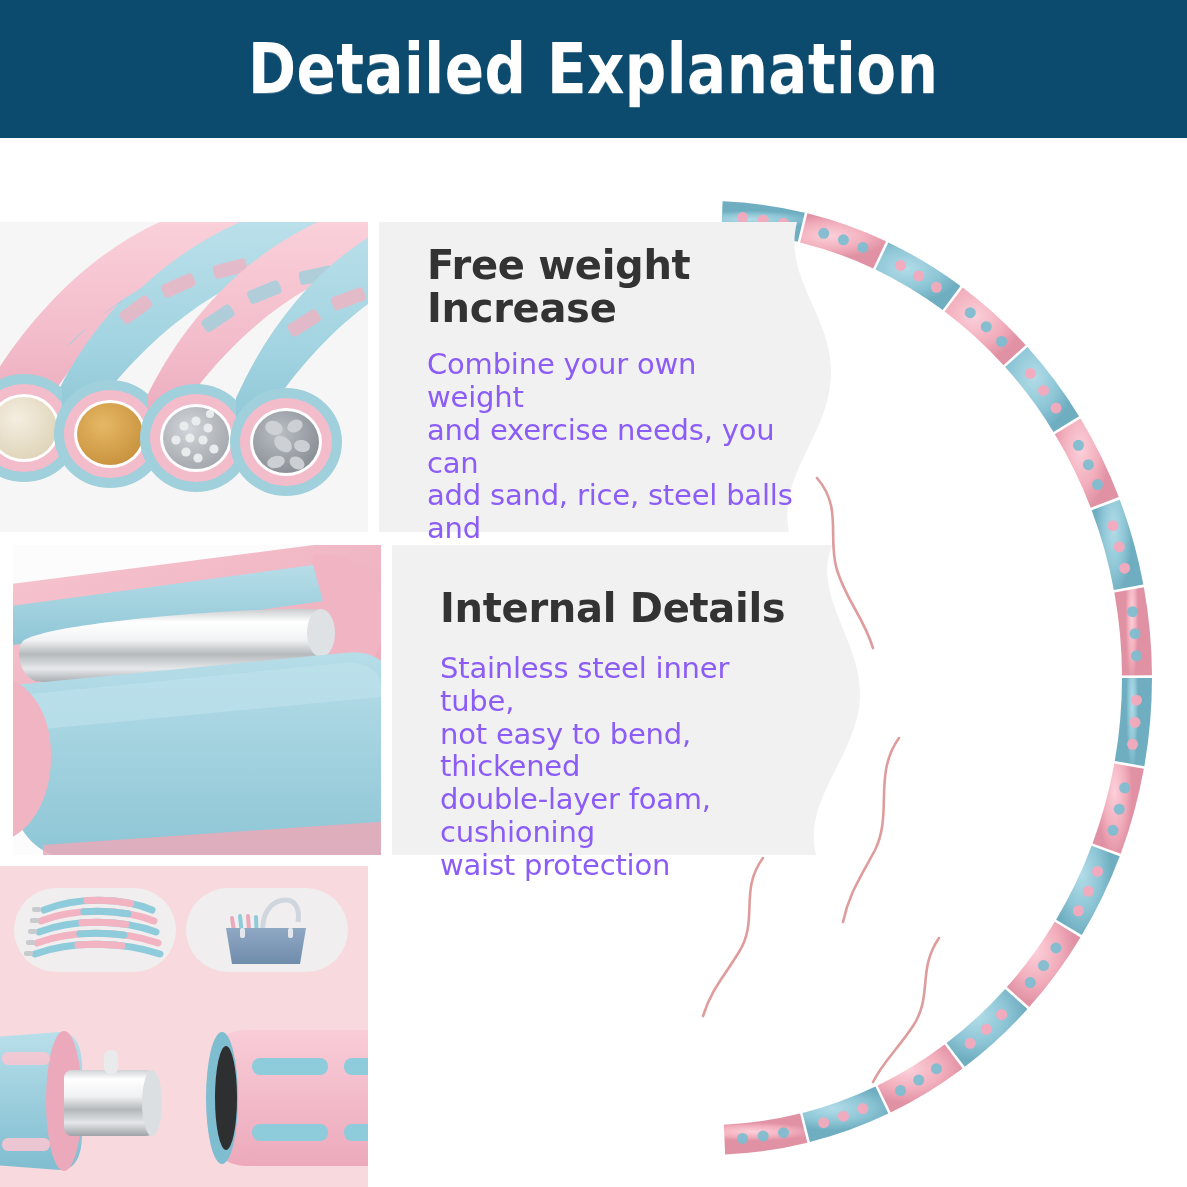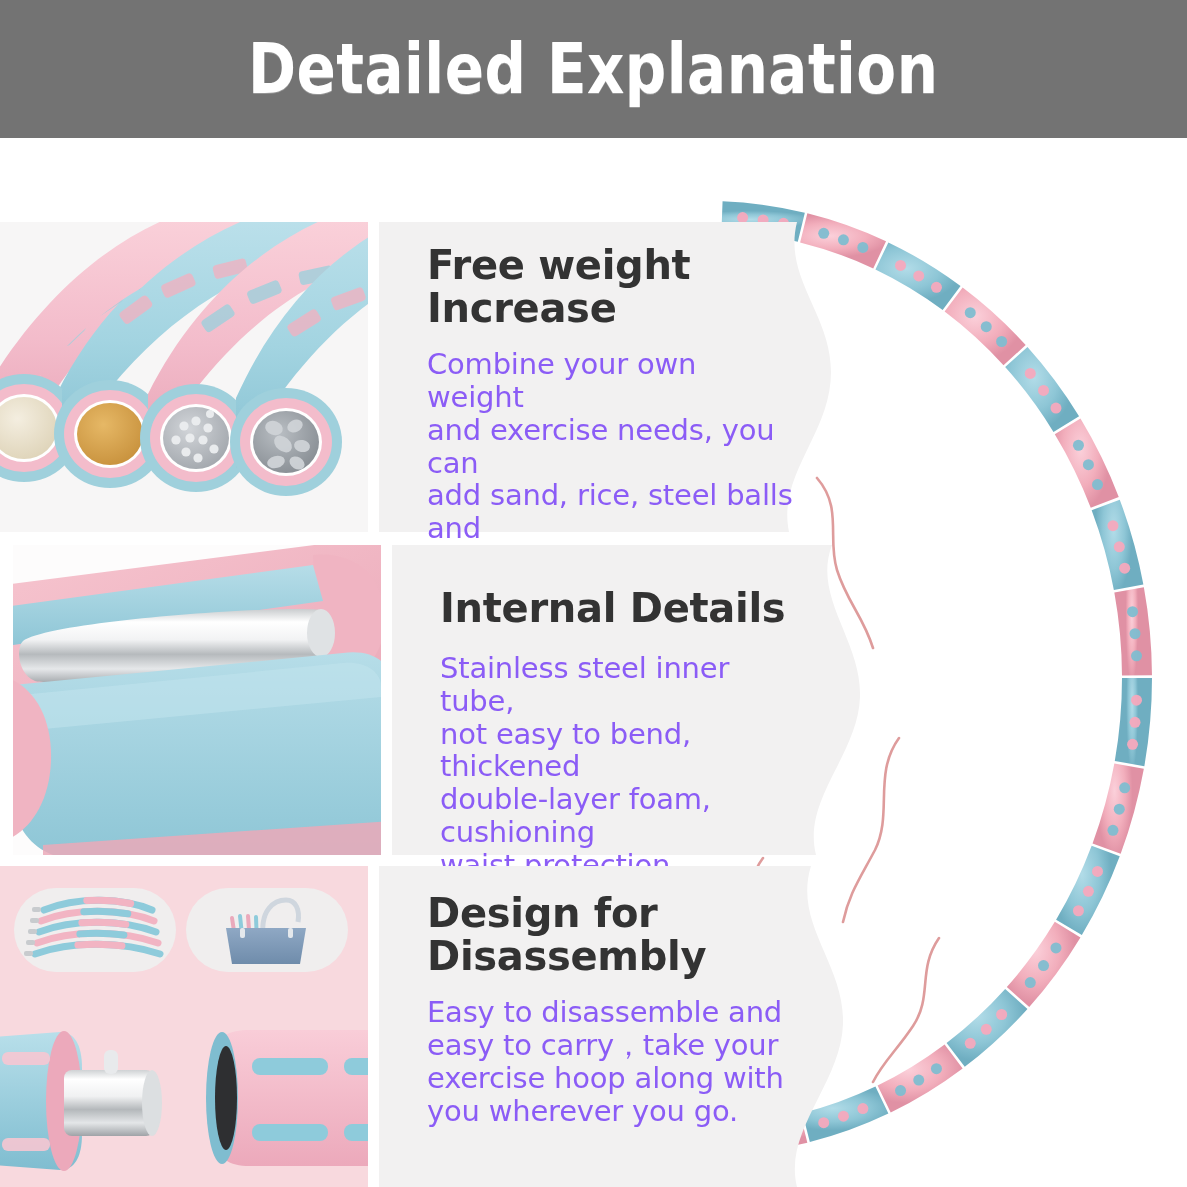--- a/index.html
+++ b/index.html
@@ -8,21 +8,21 @@
     background:#ffffff;
     font-family:"DejaVu Sans", sans-serif;
     overflow:hidden;
     position:relative;
   }
   #page{position:relative;width:1187px;height:1187px;overflow:hidden;background:#fff;}
 
   
   .header-band{
     position:absolute;left:0;top:0;width:1187px;height:138px;
-    background:#737373;
+    background:#0c4a6e;
     display:flex;align-items:center;justify-content:center;
   }
   .header-title{
     font-family:"DejaVu Sans Condensed","DejaVu Sans",sans-serif;
     font-weight:700;
     font-size:70px;
     letter-spacing:0.5px;
     color:#ffffff;
     transform:scaleX(0.92);
     white-space:nowrap;
@@ -455,28 +455,15 @@
           <ellipse cx="226" cy="232" rx="11" ry="52" fill="#2e2f31"></ellipse>
           <rect x="252" y="192" width="76" height="17" rx="8" fill="#8ecbdb"></rect>
           <rect x="252" y="258" width="76" height="17" rx="8" fill="#8ecbdb"></rect>
           <rect x="344" y="192" width="40" height="17" rx="8" fill="#8ecbdb"></rect>
           <rect x="344" y="258" width="40" height="17" rx="8" fill="#8ecbdb"></rect>
         </g>
         <rect x="368" y="0" width="11" height="321" fill="#ffffff"></rect>
       </svg>
     </div>
 
-    <div class="card card-3">
-      <svg class="card-bg" viewBox="0 0 480 321" preserveAspectRatio="none">
-        <path d="M 0 0 L 432 0 C 414 58 466 98 464 158 C 462 218 404 264 418 321 L 0 321 Z" fill="#f2f1f1"></path>
-      </svg>
-      <div class="card-content">
-        <h2 class="card-title" style="white-space:pre-line">Design for
-Disassembly</h2>
-        <p class="card-body">Easy to disassemble and
-easy to carry，take your
-exercise hoop along with
-you wherever you go.</p>
-      </div>
-    </div>
   </div>
 
 </div>
 
 </body></html>

